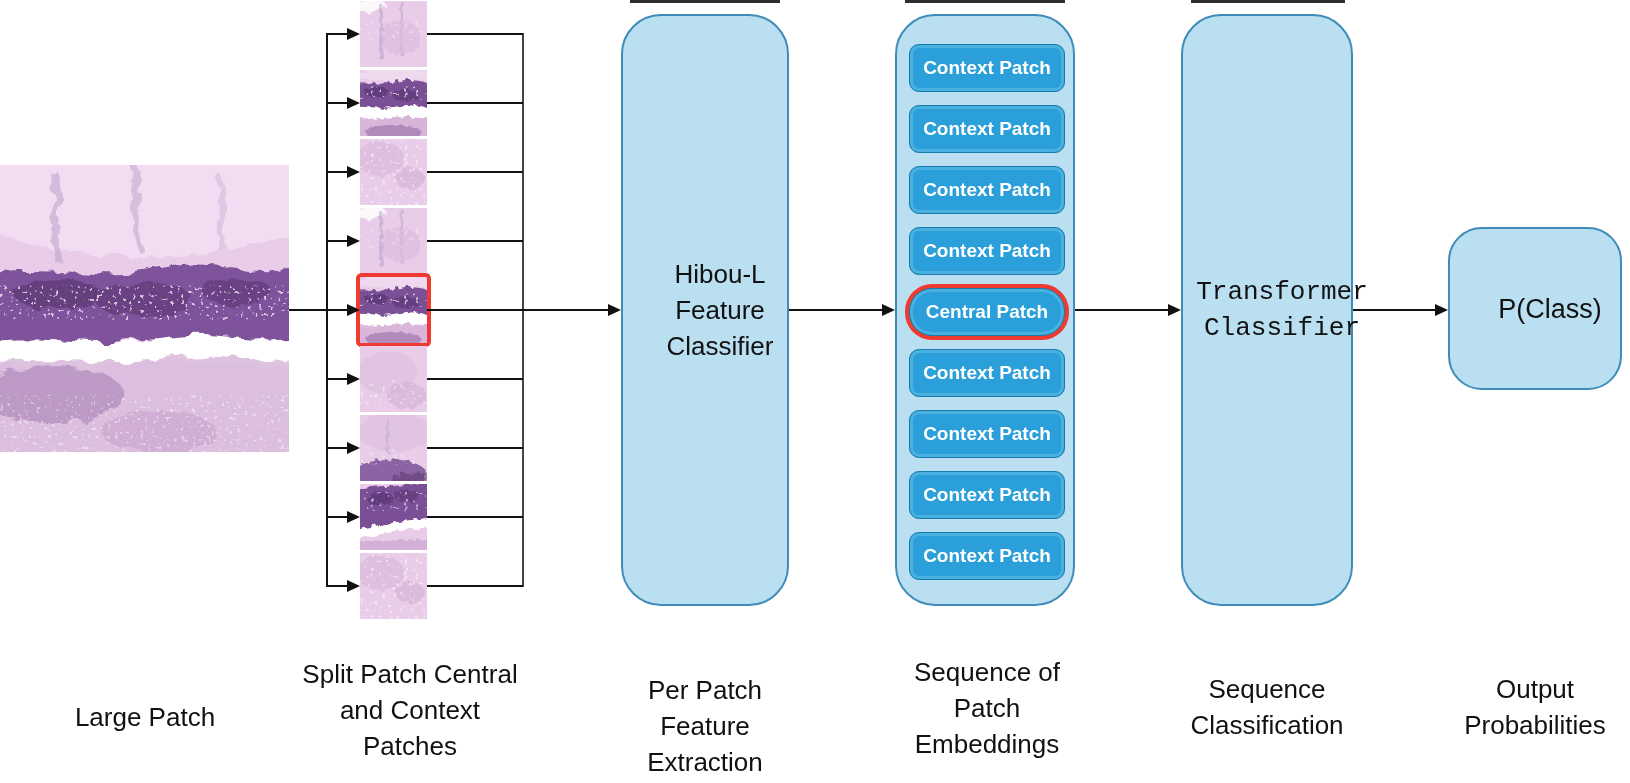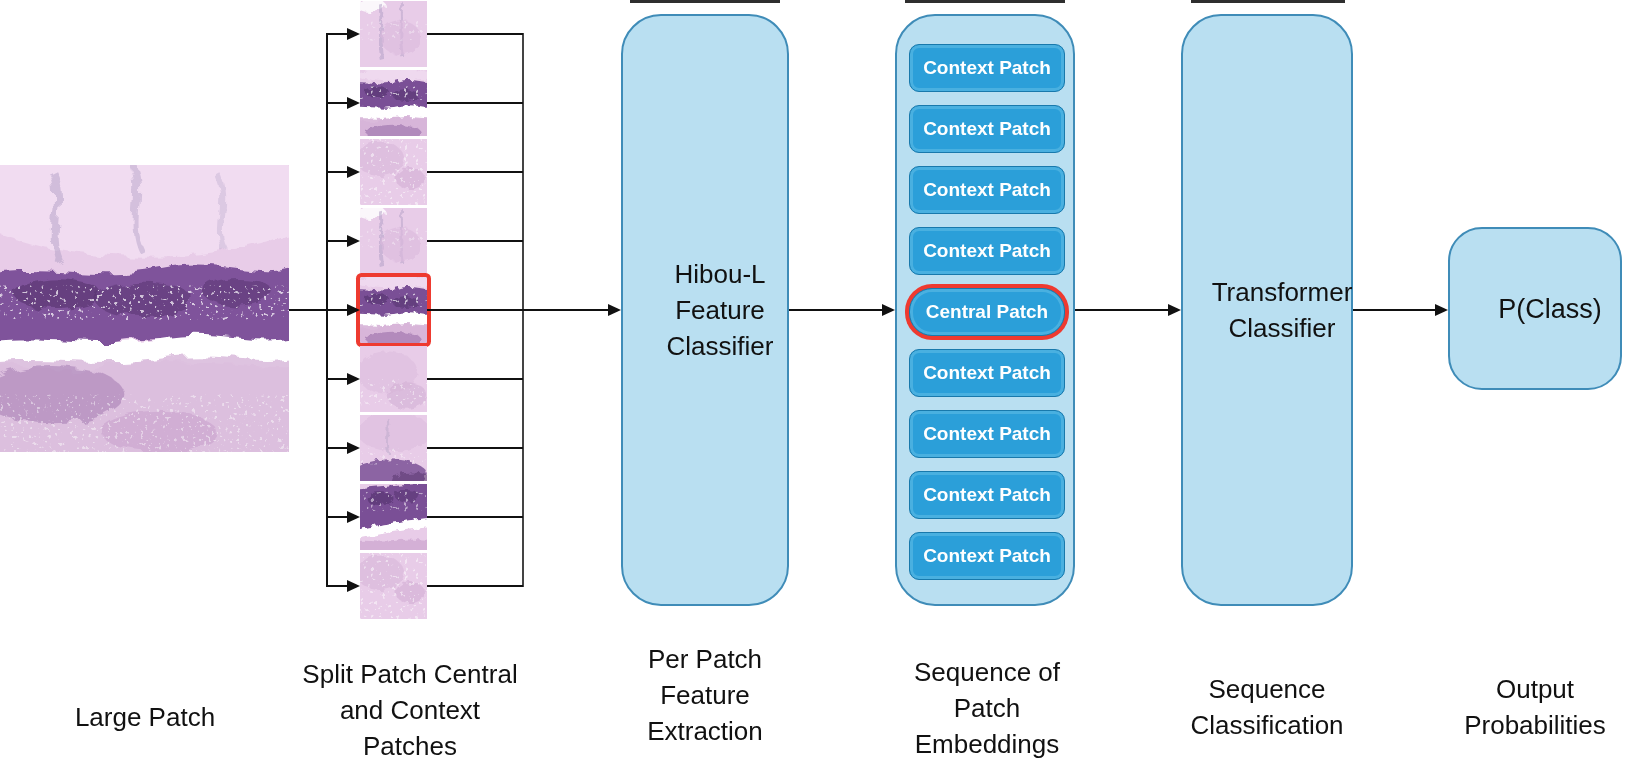--- a/index.html
+++ b/index.html
@@ -262,37 +262,37 @@
         <span>Context Patch</span>
       </div>
       <div class="chip" style="top: 516px;">
         <span>Context Patch</span>
       </div>
     </div>
 
   <div class="hline" style="left:1075px;top:309px;width:94px;"></div>
   <div class="ah" style="left:1168px;top:304px;"></div>
 
-  <div class="stage-box" style="left:1181px;top:14px;width:172px;height:592px;">
+  <div class="stage-box" style="left:1181px;top:14px;width:172px;height:592px;font-family:Liberation Mono, monospace;">
     <div class="stage-label">Transformer
 Classifier</div>
   </div>
 
   <div class="hline" style="left:1353px;top:309px;width:83px;"></div>
   <div class="ah" style="left:1435px;top:304px;"></div>
 
   <div class="stage-box small" style="left:1448px;top:227px;width:174px;height:163px;">
     <div class="stage-label">P(Class)</div>
   </div>
 
   <div class="caption" style="left:20px;top:690px;margin-top:9px;">Large Patch</div>
   <div class="caption" style="left:285px;top:656px;">Split Patch Central
 and Context
 Patches</div>
-  <div class="caption" style="left:580px;top:641px;">Per Patch
+  <div class="caption" style="left:580px;top:672px;">Per Patch
 Feature
 Extraction</div>
   <div class="caption" style="left:862px;top:654px;">Sequence of
 Patch
 Embeddings</div>
   <div class="caption" style="left:1142px;top:671px;">Sequence
 Classification</div>
   <div class="caption" style="left:1410px;top:671px;">Output
 Probabilities</div>
 </div>

